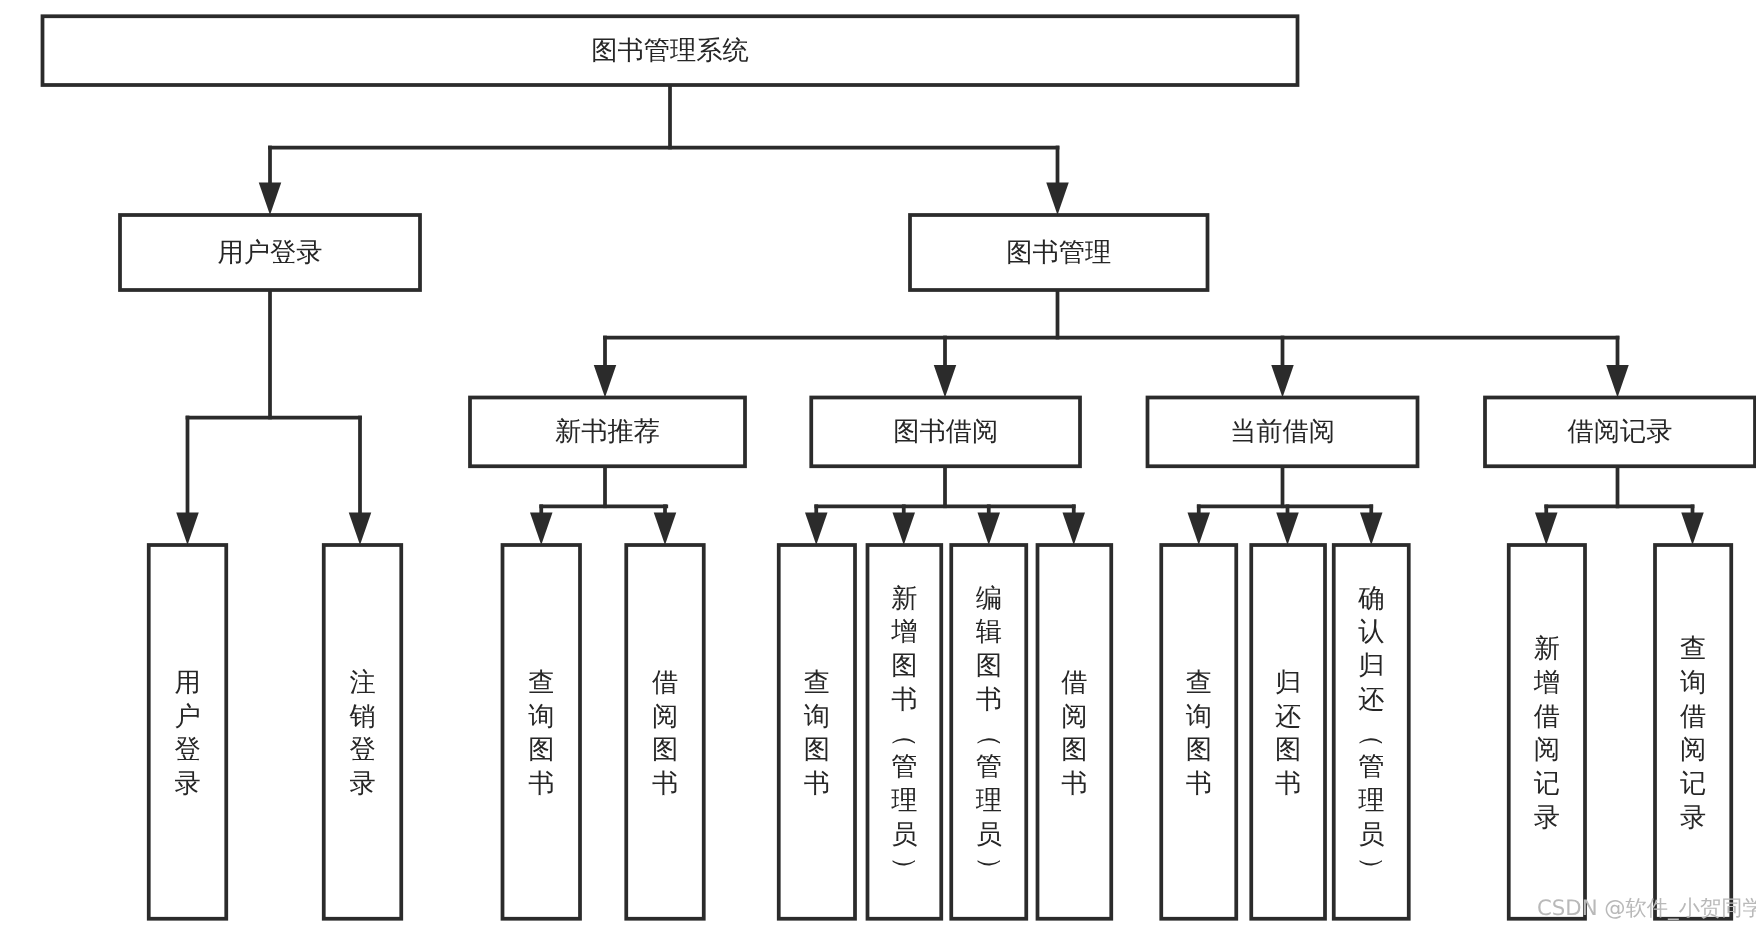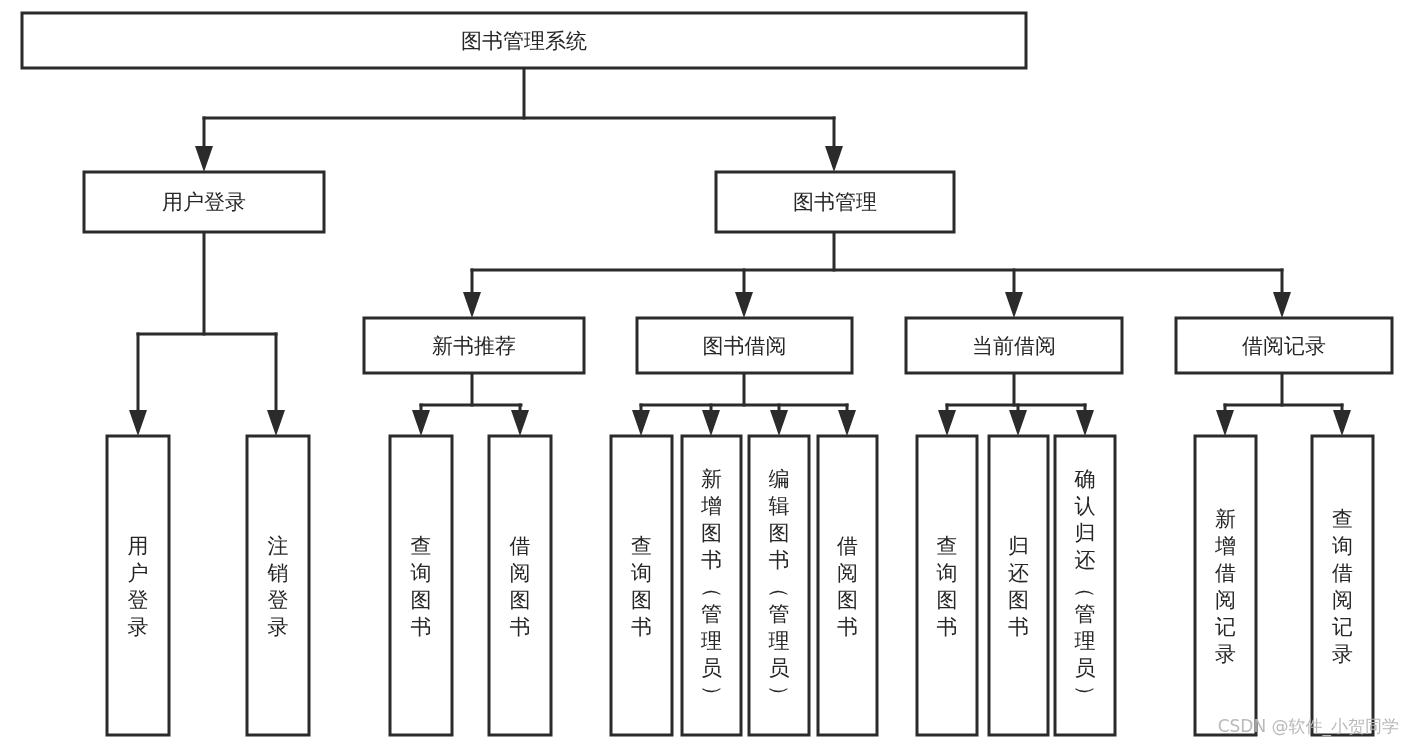--- a/index.html
+++ b/index.html
@@ -10,21 +10,21 @@
   }
   body {
     width: 1405px;
     height: 747px;
     position: relative;
     overflow: hidden;
     font-family: "DejaVu Sans", "Liberation Sans", sans-serif;
   }
   #diagram-root {
     position: absolute;
-    left: 4px;
+    left: 16px;
     top: 0;
     width: 1202px;
     height: 747px;
   }
   svg.diagram-canvas {
     display: block;
     width: 1405px;
     height: 747px;
     background: #ffffff;
   }

